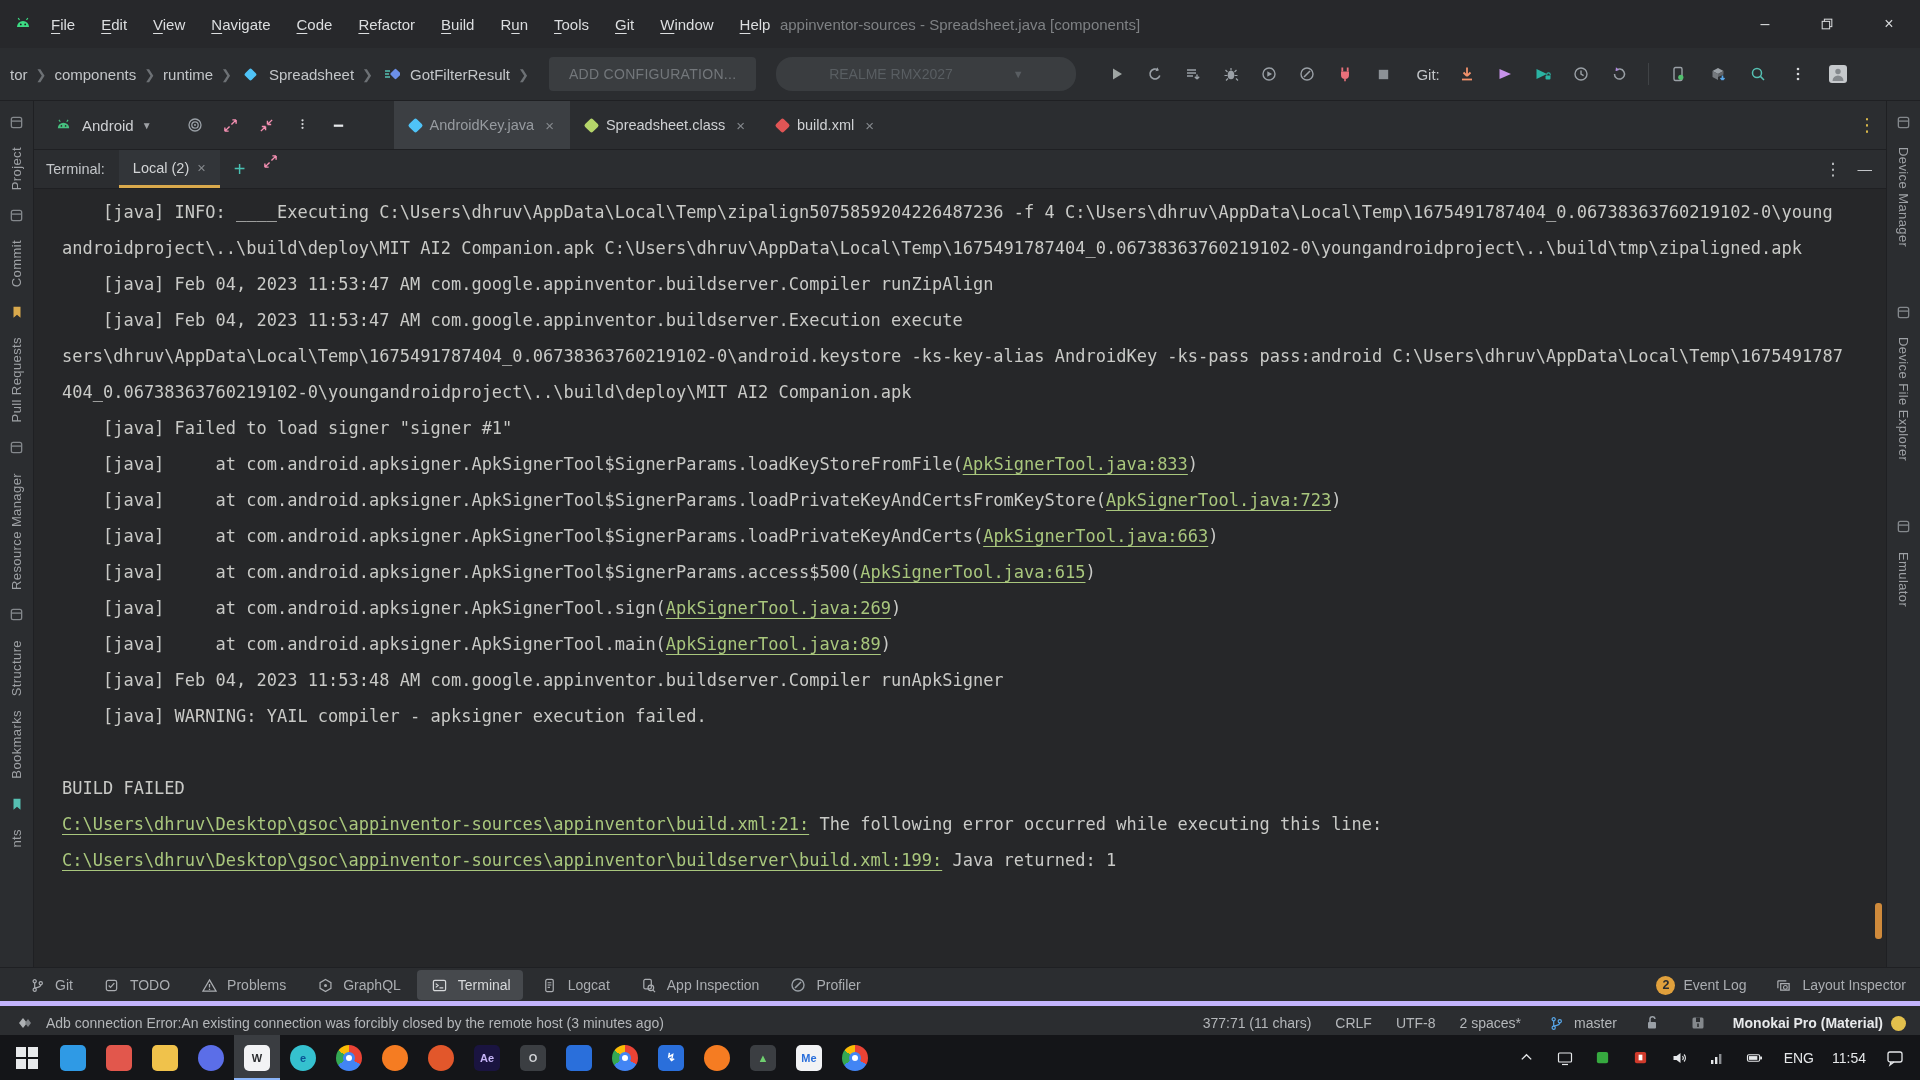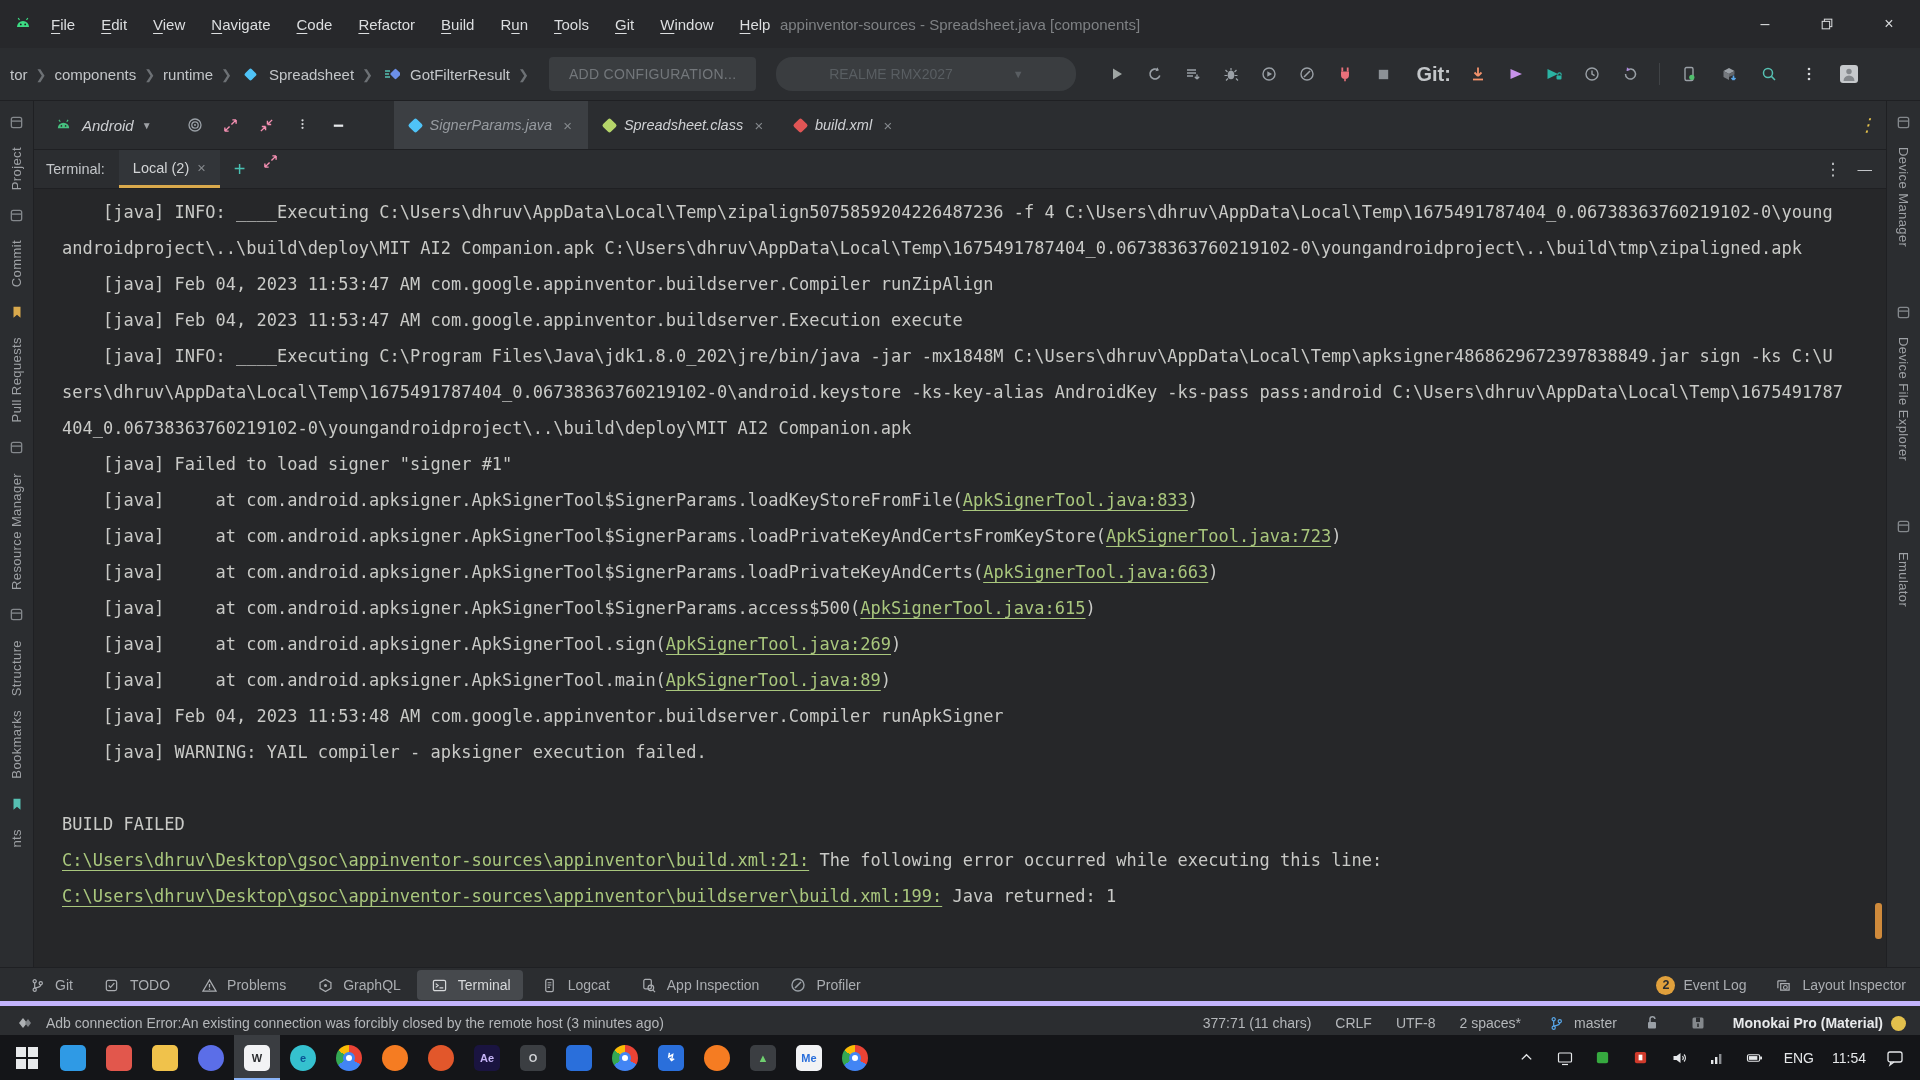--- a/index.html
+++ b/index.html
@@ -18,32 +18,32 @@
   
   #toolbar{top:48px;height:52px;background:#2b2d30;border-bottom:1px solid #1f2023;padding:0 10px;gap:6px;}
   .crumb{display:flex;align-items:center;gap:8px;font-size:15px;color:#c3c6c9;}
   .crumb .sep{color:#6d7175;font-size:13px;}
   .btn-addcfg{background:#3a3d40;border:none;border-radius:4px;color:#73777b;font-size:14px;
     padding:9px 20px;margin-left:14px;letter-spacing:.3px;}
   .device-select{background:#3a3d40;border-radius:16px;color:#595e62;font-size:14px;height:34px;
     width:300px;display:flex;align-items:center;justify-content:center;gap:60px;margin-left:14px;}
   .tool-ic{width:34px;height:34px;display:flex;align-items:center;justify-content:center;border-radius:4px;}
   .vsep{width:1px;height:22px;background:#404346;margin:0 6px;}
-  #git-label{color:#c3c6c9;font-size:20px;margin:0 4px 0 10px;font-weight:bold;}
+  #git-label{color:#c3c6c9;font-size:15px;margin:0 4px 0 10px;}
   
   #workspace{position:absolute;top:101px;left:0;right:0;height:866px;display:flex;}
   .strip{width:34px;background:#2b2d30;display:flex;flex-direction:column;align-items:center;gap:14px;padding-top:10px;box-sizing:border-box;}
   #left-strip{border-right:1px solid #1f2023;}
   #right-strip{border-left:1px solid #1f2023;}
   .vlabel{color:#9ea1a5;font-size:13px;letter-spacing:.4px;white-space:nowrap;}
   .vl-left{writing-mode:vertical-rl;transform:rotate(180deg);}
   .vl-right{writing-mode:vertical-rl;}
   #center{flex:1;display:flex;flex-direction:column;min-width:0;}
   
-  #navrow{height:48px;background:#2b2d30;border-bottom:1px solid #1f2023;display:flex;align-items:stretch;font-style:italic;}
+  #navrow{height:48px;background:#2b2d30;border-bottom:1px solid #1f2023;display:flex;align-items:stretch;}
   #android-sel{display:flex;align-items:center;gap:8px;padding:0 14px 0 18px;font-size:15px;color:#ced0d3;}
   #nav-icons{display:flex;align-items:center;gap:14px;padding:0 18px;}
   #tabs{display:flex;align-items:stretch;margin-left:26px;}
   .ftab{display:flex;align-items:center;gap:9px;padding:0 16px;font-size:14.5px;color:#cfd1d4;}
   .ftab.active{background:#3c3f43;color:#979ba0;}
   .ftab .diamond{width:11px;height:11px;transform:rotate(45deg);border-radius:2px;}
   .ftab .x{color:#85898d;font-size:15px;margin-left:2px;}
   #navrow-right{margin-left:auto;display:flex;align-items:center;gap:12px;padding-right:8px;}
   
   #term-header{height:38px;background:#2b2d30;border-bottom:1px solid #1f2023;display:flex;align-items:stretch;font-size:14.5px;}
@@ -413,21 +413,21 @@
             </span>
             <span class="ic">
               <svg viewBox="0 0 16 16" width="15" height="15">
                 <rect x="3" y="7" width="10" height="2.4" fill="#e6e8ea"></rect>
               </svg>
             </span>
           </div>
         <div id="tabs">
             <div class="ftab active">
               <span class="diamond" style="background:#4fc3f7;"></span>
-              <span>SignerParams.java</span>
+              <span>AndroidKey.java</span>
               <span class="x">×</span>
             </div>
             <div class="ftab">
               <span class="diamond" style="background:#b5d56a;"></span>
               <span>Spreadsheet.class</span>
               <span class="x">×</span>
             </div>
             <div class="ftab">
               <span class="diamond" style="background:#e05555;"></span>
               <span>build.xml</span>
@@ -456,21 +456,20 @@
           <span>—</span>
         </div>
       </div>
 
       <div id="terminal">
         <div id="term-lines">
             <div class="tline"><span>    [java] INFO: ____Executing C:\Users\dhruv\AppData\Local\Temp\zipalign5075859204226487236 -f 4 C:\Users\dhruv\AppData\Local\Temp\1675491787404_0.06738363760219102-0\young</span></div>
             <div class="tline"><span>androidproject\..\build\deploy\MIT AI2 Companion.apk C:\Users\dhruv\AppData\Local\Temp\1675491787404_0.06738363760219102-0\youngandroidproject\..\build\tmp\zipaligned.apk</span></div>
             <div class="tline"><span>    [java] Feb 04, 2023 11:53:47 AM com.google.appinventor.buildserver.Compiler runZipAlign</span></div>
             <div class="tline"><span>    [java] Feb 04, 2023 11:53:47 AM com.google.appinventor.buildserver.Execution execute</span></div>
-            <div class="tline"><span>    [java] INFO: ____Executing C:\Program Files\Java\jdk1.8.0_202\jre/bin/java -jar -mx1848M C:\Users\dhruv\AppData\Local\Temp\apksigner4868629672397838849.jar sign -ks C:\U</span></div>
             <div class="tline"><span>sers\dhruv\AppData\Local\Temp\1675491787404_0.06738363760219102-0\android.keystore -ks-key-alias AndroidKey -ks-pass pass:android C:\Users\dhruv\AppData\Local\Temp\1675491787</span></div>
             <div class="tline"><span>404_0.06738363760219102-0\youngandroidproject\..\build\deploy\MIT AI2 Companion.apk</span></div>
             <div class="tline"><span>    [java] Failed to load signer "signer #1"</span></div>
             <div class="tline"><span>    [java]     at com.android.apksigner.ApkSignerTool$SignerParams.loadKeyStoreFromFile(</span><span class="link">ApkSignerTool.java:833</span><span>)</span></div>
             <div class="tline"><span>    [java]     at com.android.apksigner.ApkSignerTool$SignerParams.loadPrivateKeyAndCertsFromKeyStore(</span><span class="link">ApkSignerTool.java:723</span><span>)</span></div>
             <div class="tline"><span>    [java]     at com.android.apksigner.ApkSignerTool$SignerParams.loadPrivateKeyAndCerts(</span><span class="link">ApkSignerTool.java:663</span><span>)</span></div>
             <div class="tline"><span>    [java]     at com.android.apksigner.ApkSignerTool$SignerParams.access$500(</span><span class="link">ApkSignerTool.java:615</span><span>)</span></div>
             <div class="tline"><span>    [java]     at com.android.apksigner.ApkSignerTool.sign(</span><span class="link">ApkSignerTool.java:269</span><span>)</span></div>
             <div class="tline"><span>    [java]     at com.android.apksigner.ApkSignerTool.main(</span><span class="link">ApkSignerTool.java:89</span><span>)</span></div>
             <div class="tline"><span>    [java] Feb 04, 2023 11:53:48 AM com.google.appinventor.buildserver.Compiler runApkSigner</span></div>

